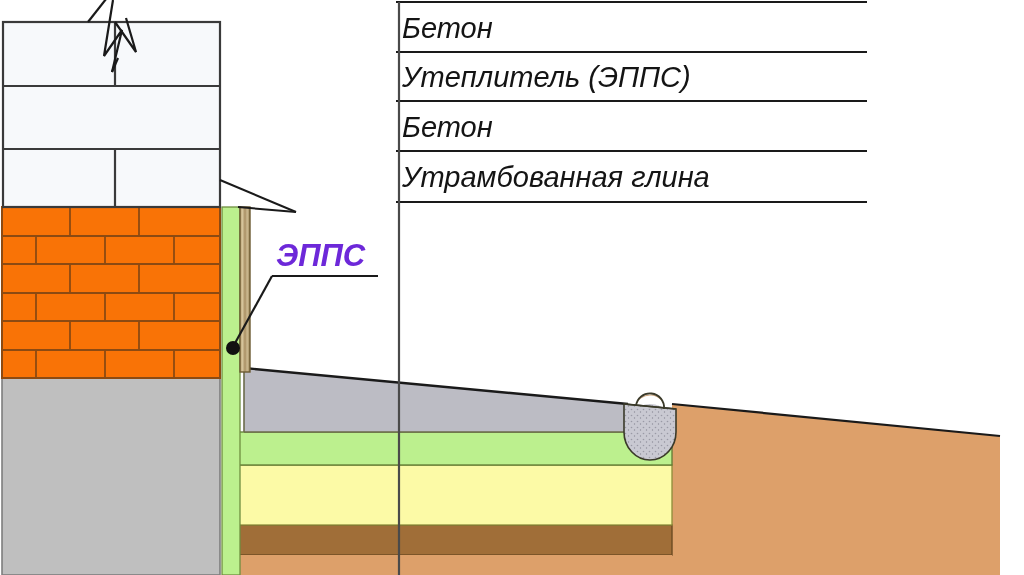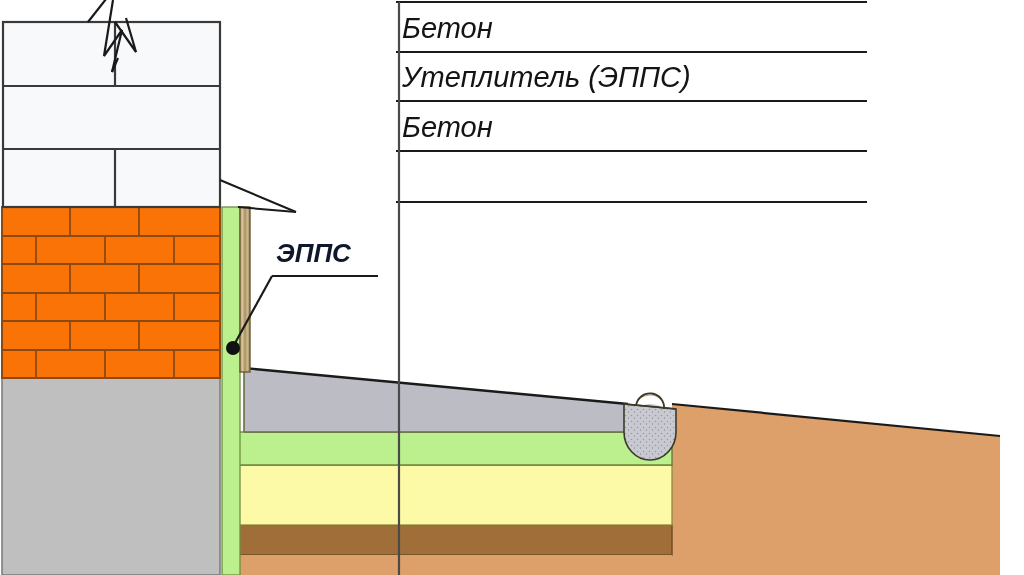--- a/index.html
+++ b/index.html
@@ -14,22 +14,22 @@
     font-size:29px;
     color:#141414;
     white-space:nowrap;
     line-height:1;
   }
   .callout-text{
     position:absolute;
     font-family:"Liberation Sans","DejaVu Sans",sans-serif;
     font-style:italic;
     font-weight:600;
-    font-size:26px;
-    color:#0f172a;
+    font-size:31px;
+    color:#6d28d9;
     white-space:nowrap;
     line-height:1;
   }
 </style>
 </head>
 <body>
 
 <div id="stage">
 
   <svg width="1024" height="575" viewBox="0 0 1024 575">
@@ -172,16 +172,17 @@
     </g>
 
   </svg>
 
   <div class="legend-text" style="left:402px; top:14px;">Бетон</div>
 
   <div class="legend-text" style="left:402px; top:63px;text-align:center;">Утеплитель (ЭППС)</div>
 
   <div class="legend-text" style="left:402px; top:113px;">Бетон</div>
 
+  <div class="legend-text" style="left:402px; top:163px;">Утрамбованная глина</div>
 
   <div class="callout-text" style="left:276px; top:240px;">ЭППС</div>
 
 </div>
 
 </body></html>

